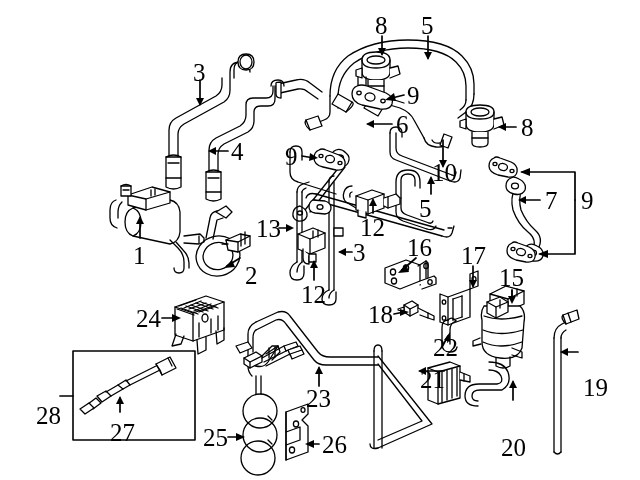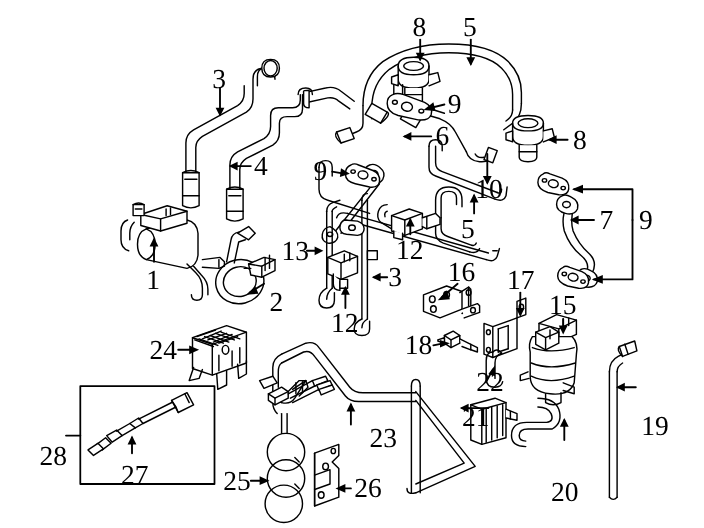--- a/index.html
+++ b/index.html
@@ -540,20 +540,20 @@
   <div class="callout" style="left:256px;top:216px;">13</div>
   <div class="callout" style="left:353px;top:240px;">3</div>
   <div class="callout" style="left:499px;top:265px;">15</div>
   <div class="callout" style="left:407px;top:235px;">16</div>
   <div class="callout" style="left:461px;top:243px;">17</div>
   <div class="callout" style="left:368px;top:302px;">18</div>
   <div class="callout" style="left:583px;top:340px;margin-top:35px;">19</div>
   <div class="callout" style="left:501px;top:400px;margin-top:35px;">20</div>
   <div class="callout" style="left:420px;top:367px;text-align:right;">21</div>
   <div class="callout" style="left:433px;top:335px;">22</div>
-  <div class="callout" style="left:306px;top:386px;margin-left:30px;">23</div>
+  <div class="callout" style="left:306px;top:386px;">23</div>
   <div class="callout" style="left:136px;top:306px;">24</div>
   <div class="callout" style="left:203px;top:425px;">25</div>
   <div class="callout" style="left:322px;top:432px;text-align:center;">26</div>
   <div class="callout" style="left:110px;top:420px;">27</div>
   <div class="callout" style="left:36px;top:384px;margin-top:19px;">28</div>
 
 </div>
 
 </body></html>

